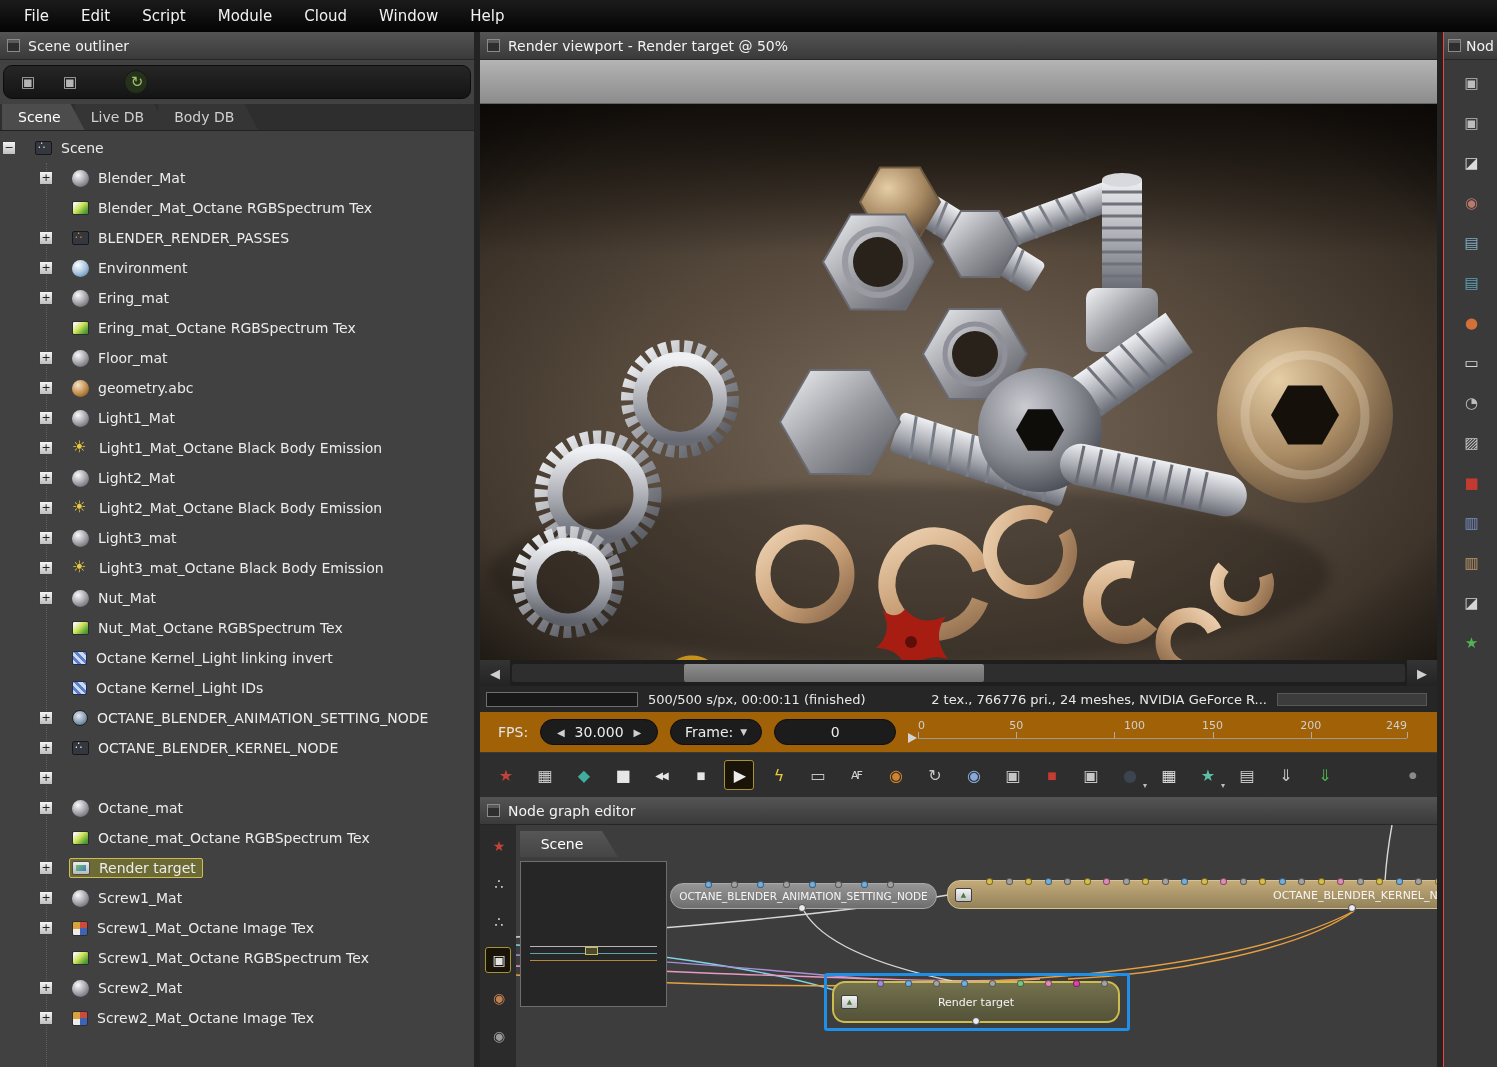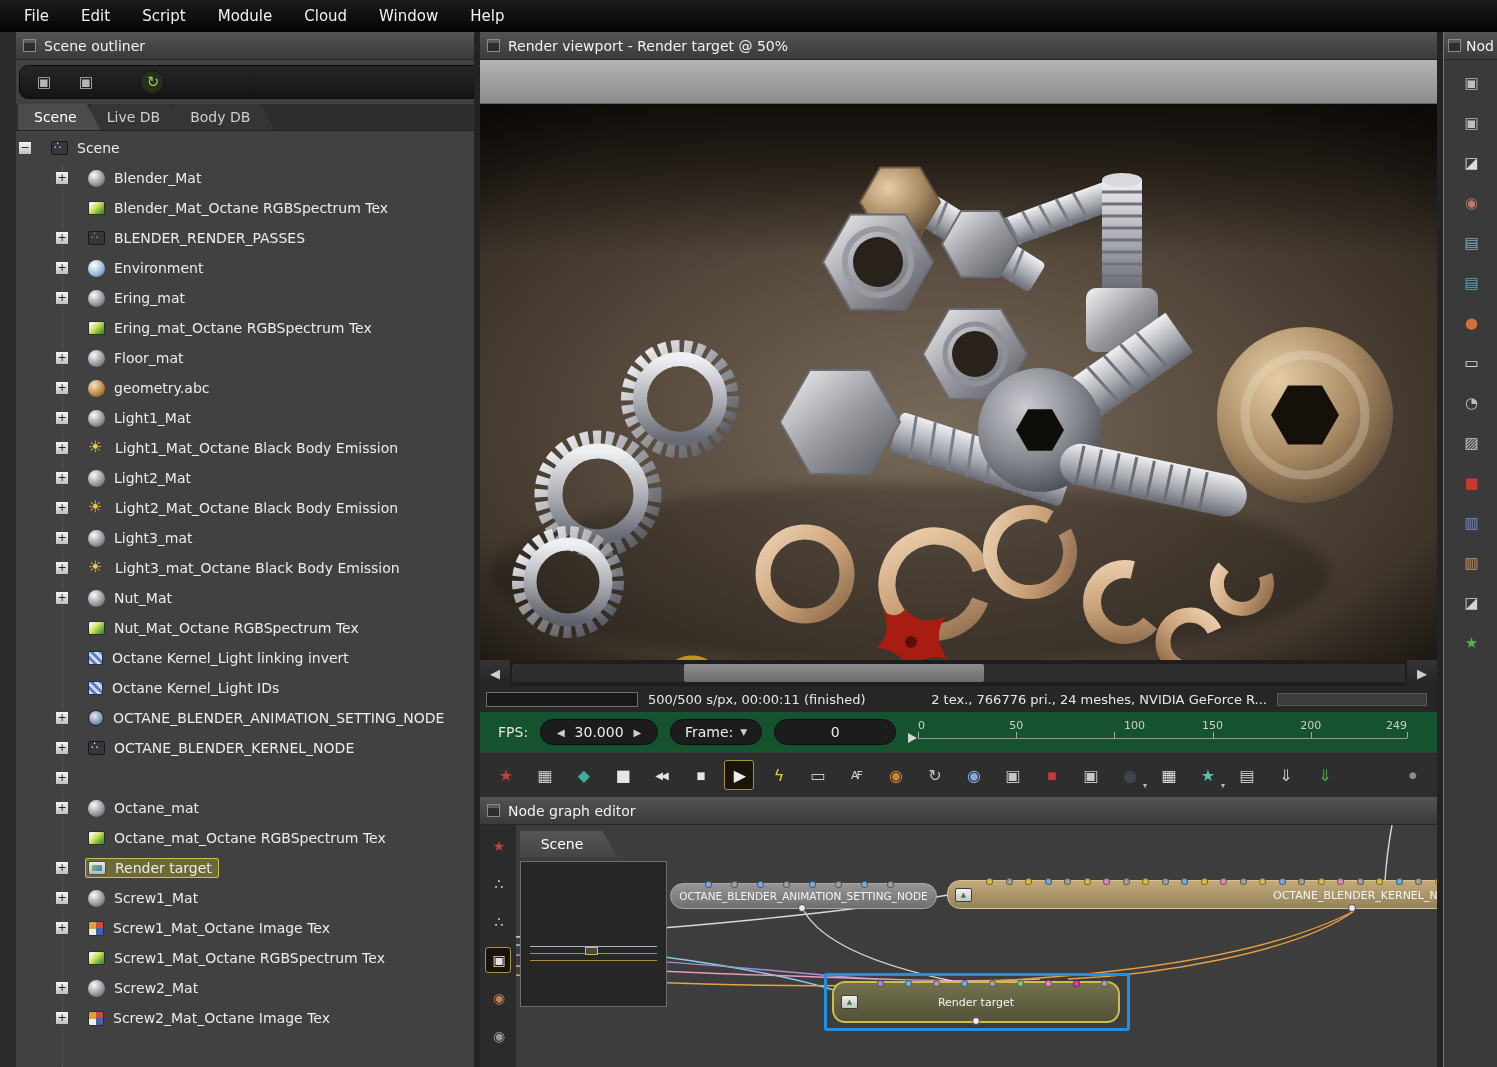--- a/index.html
+++ b/index.html
@@ -6,21 +6,21 @@
 *{margin:0;padding:0;box-sizing:border-box}
 html,body{width:1497px;height:1067px;overflow:hidden;background:#2b2b2b;
   font-family:"DejaVu Sans","Liberation Sans",sans-serif;color:#e8e8e8}
 
 
 .menubar{position:absolute;left:0;top:0;width:1497px;height:32px;z-index:20;
   background:linear-gradient(#1b1b1b,#040404);display:flex;align-items:center;padding-left:8px}
 .menu-item{color:#f2f2f2;font-size:15px;padding:5px 16px;cursor:default}
 
 
-.left-panel{position:absolute;left:16px;top:32px;width:474px;height:1035px;background:#414141}
+.left-panel{position:absolute;left:0;top:32px;width:474px;height:1035px;background:#414141}
 .v-divider{position:absolute;top:32px;width:6px;height:1035px;background:#232323}
 .center-panel{position:absolute;left:480px;top:32px;width:957px;height:1035px;background:#2e2e2e;display:flex;flex-direction:column}
 .right-panel{position:absolute;left:1443px;top:32px;width:54px;height:1035px;background:#3a3a3a;border-left:1px solid #ef4444}
 
 .panel-header{height:28px;background:linear-gradient(#545454,#3a3a3a);border-bottom:1px solid #262626;
   display:flex;align-items:center;gap:8px;padding-left:7px;color:#f2f2f2;font-size:14px;white-space:nowrap;flex:none}
 .win-icon{width:13px;height:13px;border:1px solid #8a8a8a;background:#2e2e2e;box-shadow:inset 0 3px 0 #5a5a5a;flex:none}
 
 
 .outliner-toolbar{height:44px;padding:5px 3px;background:#414141}
@@ -70,21 +70,21 @@
 .vp-scrollbar{height:26px;flex:none;background:#1e1e1e;display:flex;align-items:stretch}
 .sb-btn{width:30px;background:linear-gradient(#343434,#232323);color:#cfcfcf;display:flex;align-items:center;justify-content:center;font-size:13px}
 .sb-track{flex:1;position:relative;background:#2e2e2e;margin:4px 2px;border-radius:2px}
 .sb-thumb{position:absolute;left:172px;width:300px;top:0;bottom:0;background:linear-gradient(#8d8d8d,#6d6d6d);border-radius:2px}
 .vp-status{height:26px;flex:none;background:#262626;display:flex;align-items:center;font-size:13px;color:#e8e8e8;padding:0 6px;gap:10px;white-space:nowrap}
 .progress{width:152px;height:15px;border:1px solid #6f6f6f;background:#181818;padding:1px;flex:none}
 .progress .fill{height:100%;width:100%;background:linear-gradient(#f1f1f1,#b6b6b6)}
 .status-right{margin-left:auto}
 .mini-progress{width:150px;height:13px;border:1px solid #585858;background:#3c3c3c;padding:1px;flex:none;margin-right:4px}
 .mini-progress .fill{height:100%;width:88%;background:linear-gradient(#9e9e9e,#787878)}
-.fps-row{height:40px;flex:none;background:#14532d;display:flex;align-items:center;padding-left:18px;font-size:14px;color:#e4e4e4;gap:12px}
+.fps-row{height:40px;flex:none;background:#a16207;display:flex;align-items:center;padding-left:18px;font-size:14px;color:#e4e4e4;gap:12px}
 .pill{background:#1c1c1c;border:1px solid #0e0e0e;border-radius:13px;height:26px;display:flex;align-items:center;justify-content:center;gap:10px;color:#ececec;font-size:14px}
 .stepper{width:118px}
 .arrow-glyph{font-size:10px;color:#cfcfcf}
 .frame-dd{width:92px;gap:7px}
 .dd-caret{font-size:9px;color:#cfcfcf}
 .frame-val{width:122px}
 .timeline{flex:1;margin:0 30px 0 10px;position:relative;height:30px}
 .tl-base{position:absolute;left:0;right:0;top:21px;border-top:1px solid #9a9a9a}
 .tick-label{position:absolute;top:2px;transform:translateX(-50%);font-size:11px;color:#cfcfcf}
 .tick-mark{position:absolute;top:15px;height:6px;border-left:1px solid #ababab}

